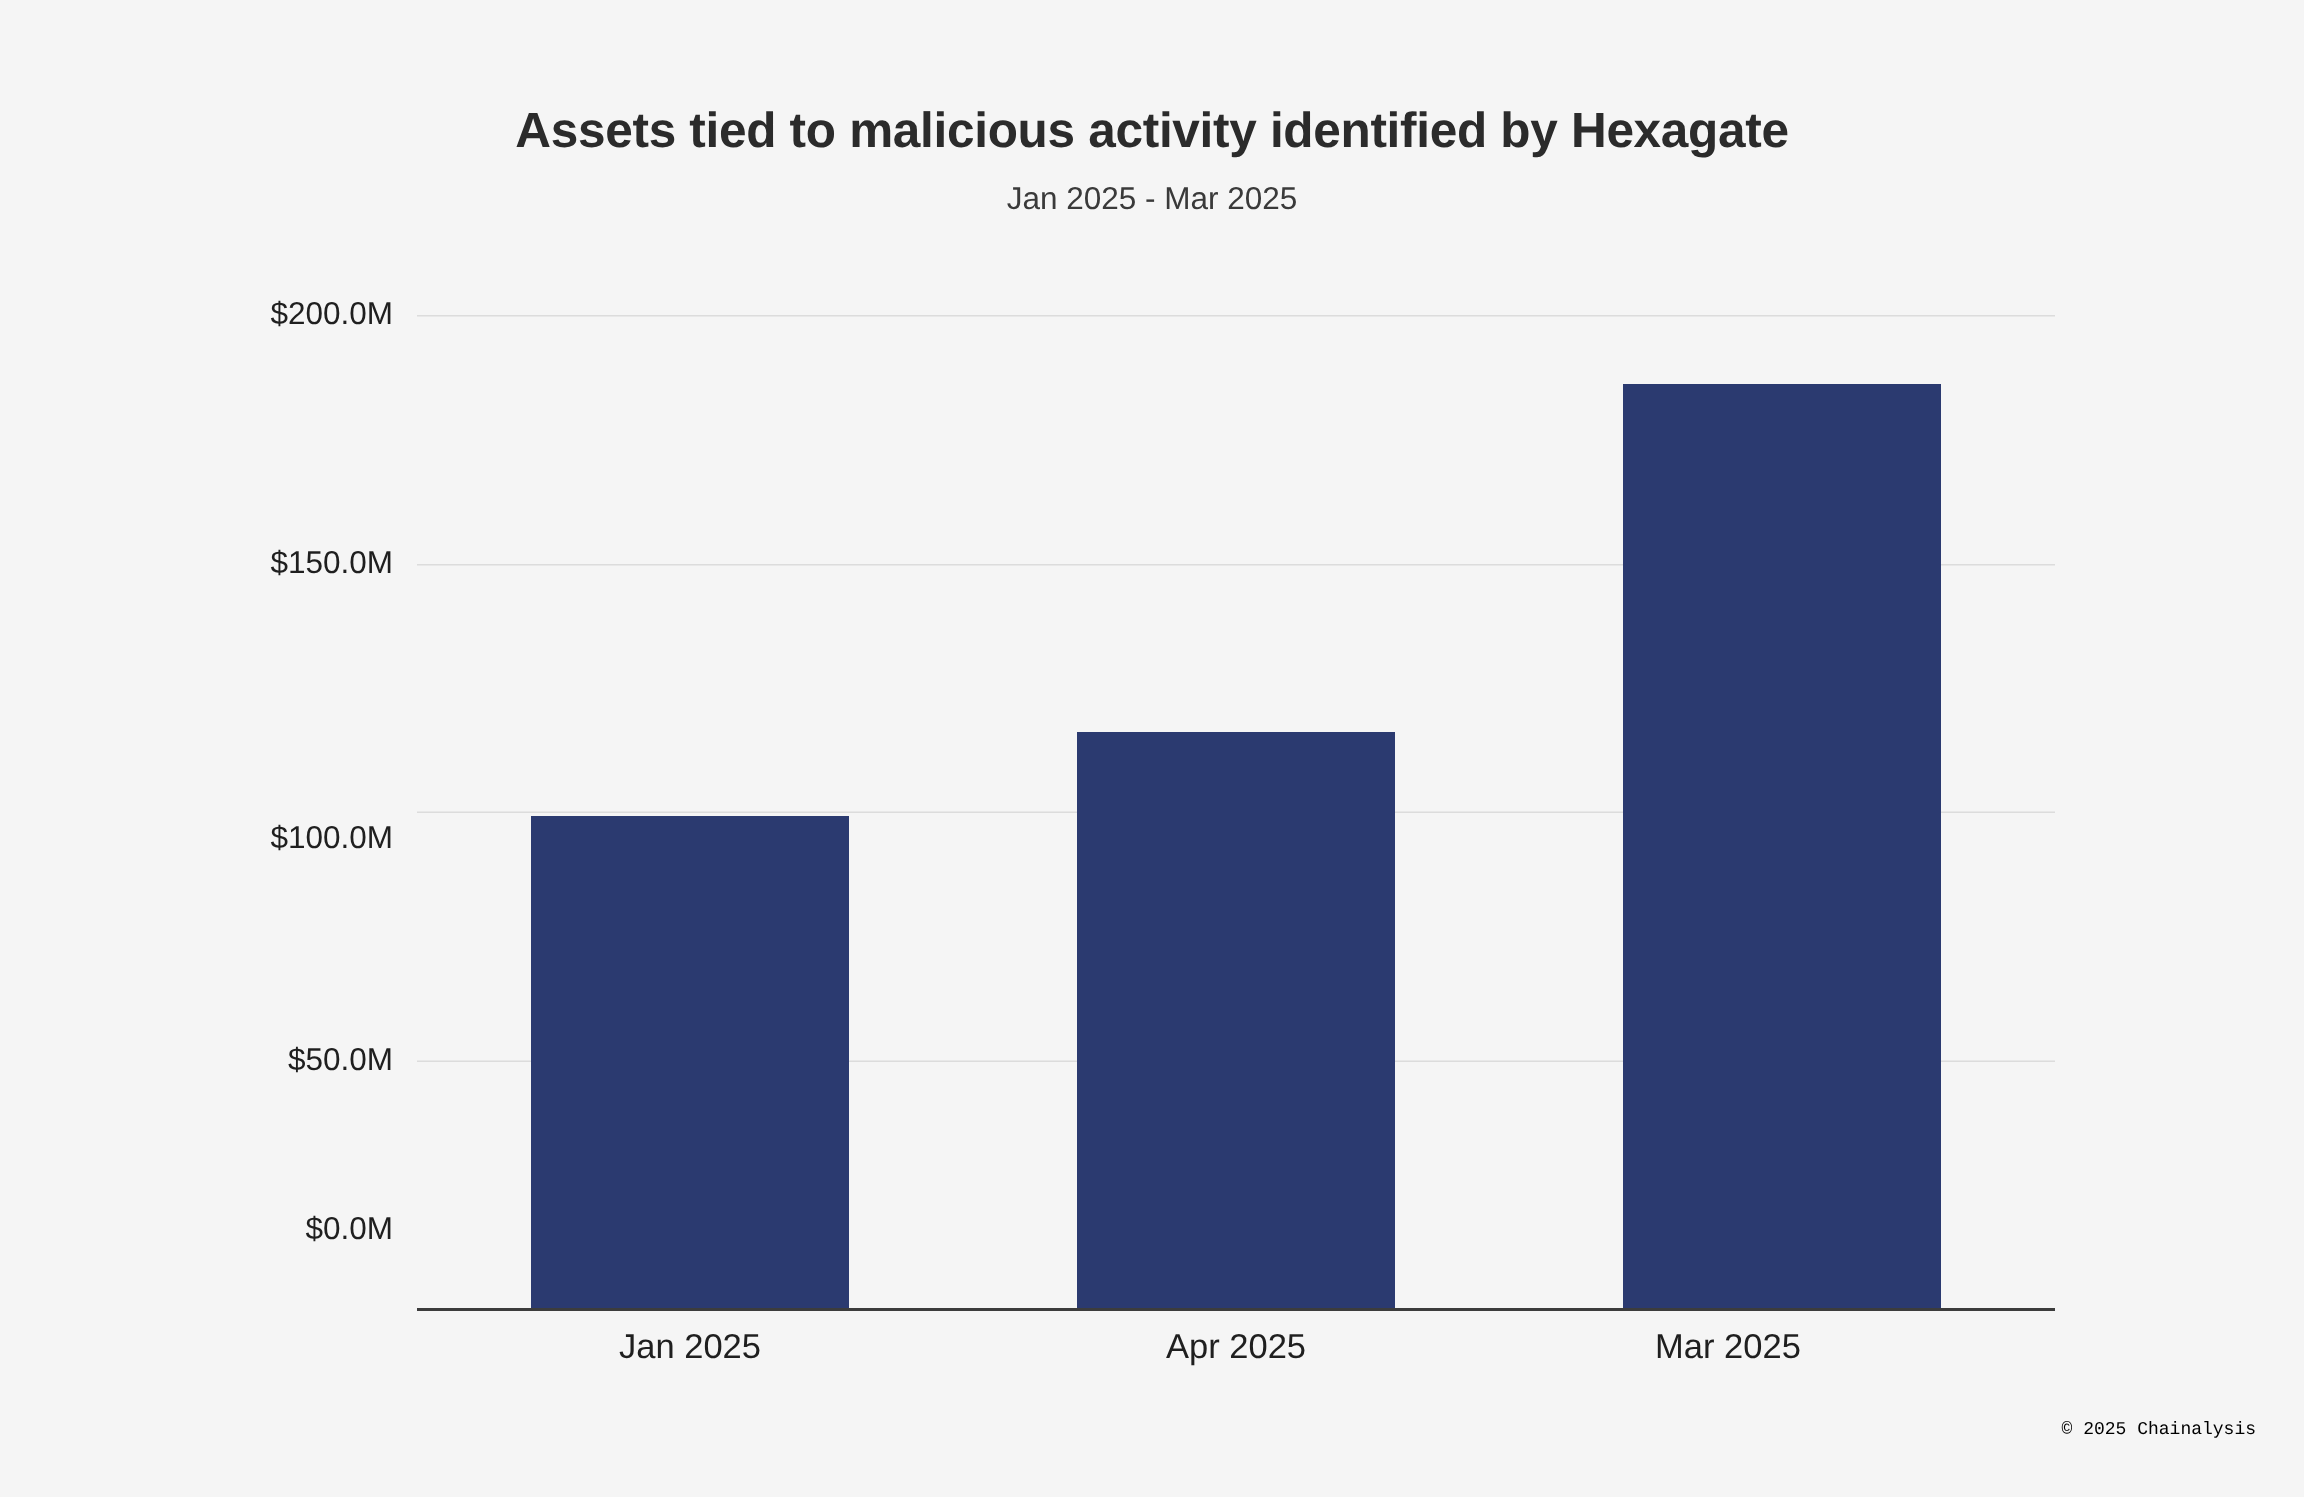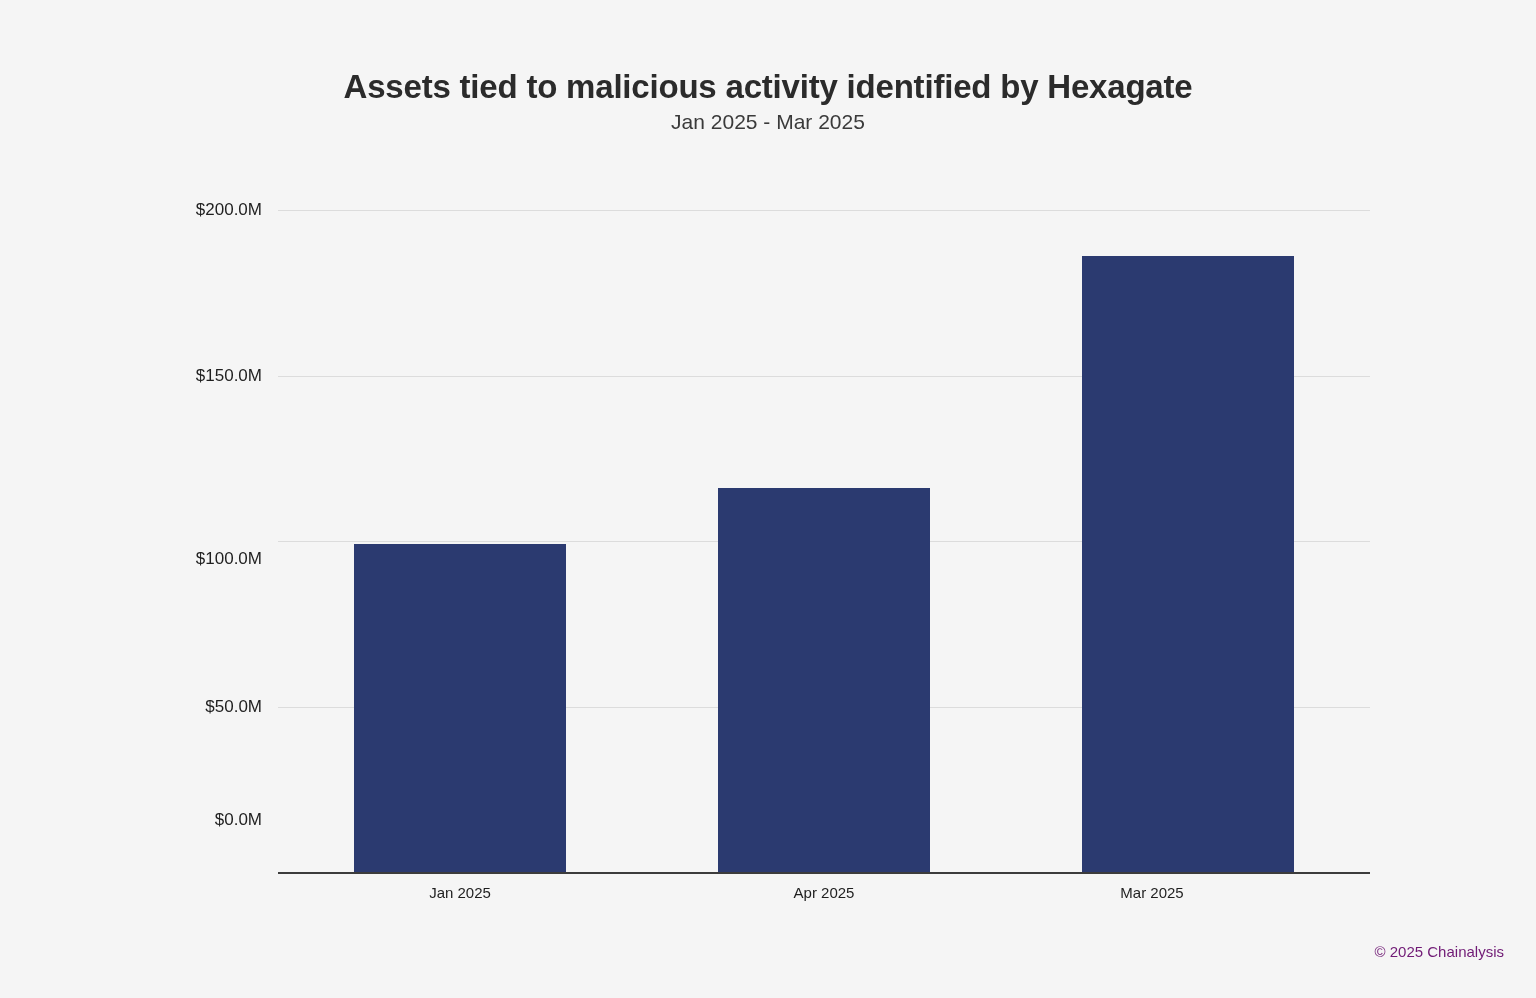--- a/index.html
+++ b/index.html
@@ -34,21 +34,21 @@
     font-weight: bold;
     color: #2b2b2b;
     letter-spacing: -0.2px;
     line-height: 38px;
   }
   #chart-subtitle {
     font-size: 21px;
     font-weight: normal;
     color: #3a3a3a;
     line-height: 32px;
-    margin-top: 0;
+    margin-top: 11px;
   }
 
   
   
   #plot {
     position: absolute;
     left: 278px;
     top: 210px;
     width: 1092px;   
     height: 662px;   
@@ -70,52 +70,53 @@
     height: 2px;
     background: #3c3c3c;
   }
 
   
   .y-tick-label {
     position: absolute;
     right: 1274px;           
     width: 200px;
     text-align: right;
-    font-size: 17px;
+    font-size: 21px;
     color: #1f1f1f;
     transform: translateY(-50%);
     white-space: nowrap;
   }
 
   
   .bar {
     position: absolute;
     bottom: 0;
     background: #2b3a70;
   }
 
   
   .x-tick-label {
     position: absolute;
     top: 884px;
-    font-size: 15px;
+    font-size: 23px;
     color: #1f1f1f;
     text-align: center;
     white-space: nowrap;
     transform: translateX(-50%);
   }
 
   
   #copyright {
     position: absolute;
     right: 32px;
     bottom: 38px;
-    font-size: 15px;
-    color: #701a75;
+    font-size: 12px;
+    color: #000000;
     white-space: nowrap;
+    font-family: Liberation Mono, monospace;
   }
 </style>
 </head>
 <body>
 
 <div id="figure">
 
   <div id="title-block">
     <div id="chart-title">Assets tied to malicious activity identified by Hexagate</div>
     <div id="chart-subtitle">Jan 2025 - Mar 2025</div>

